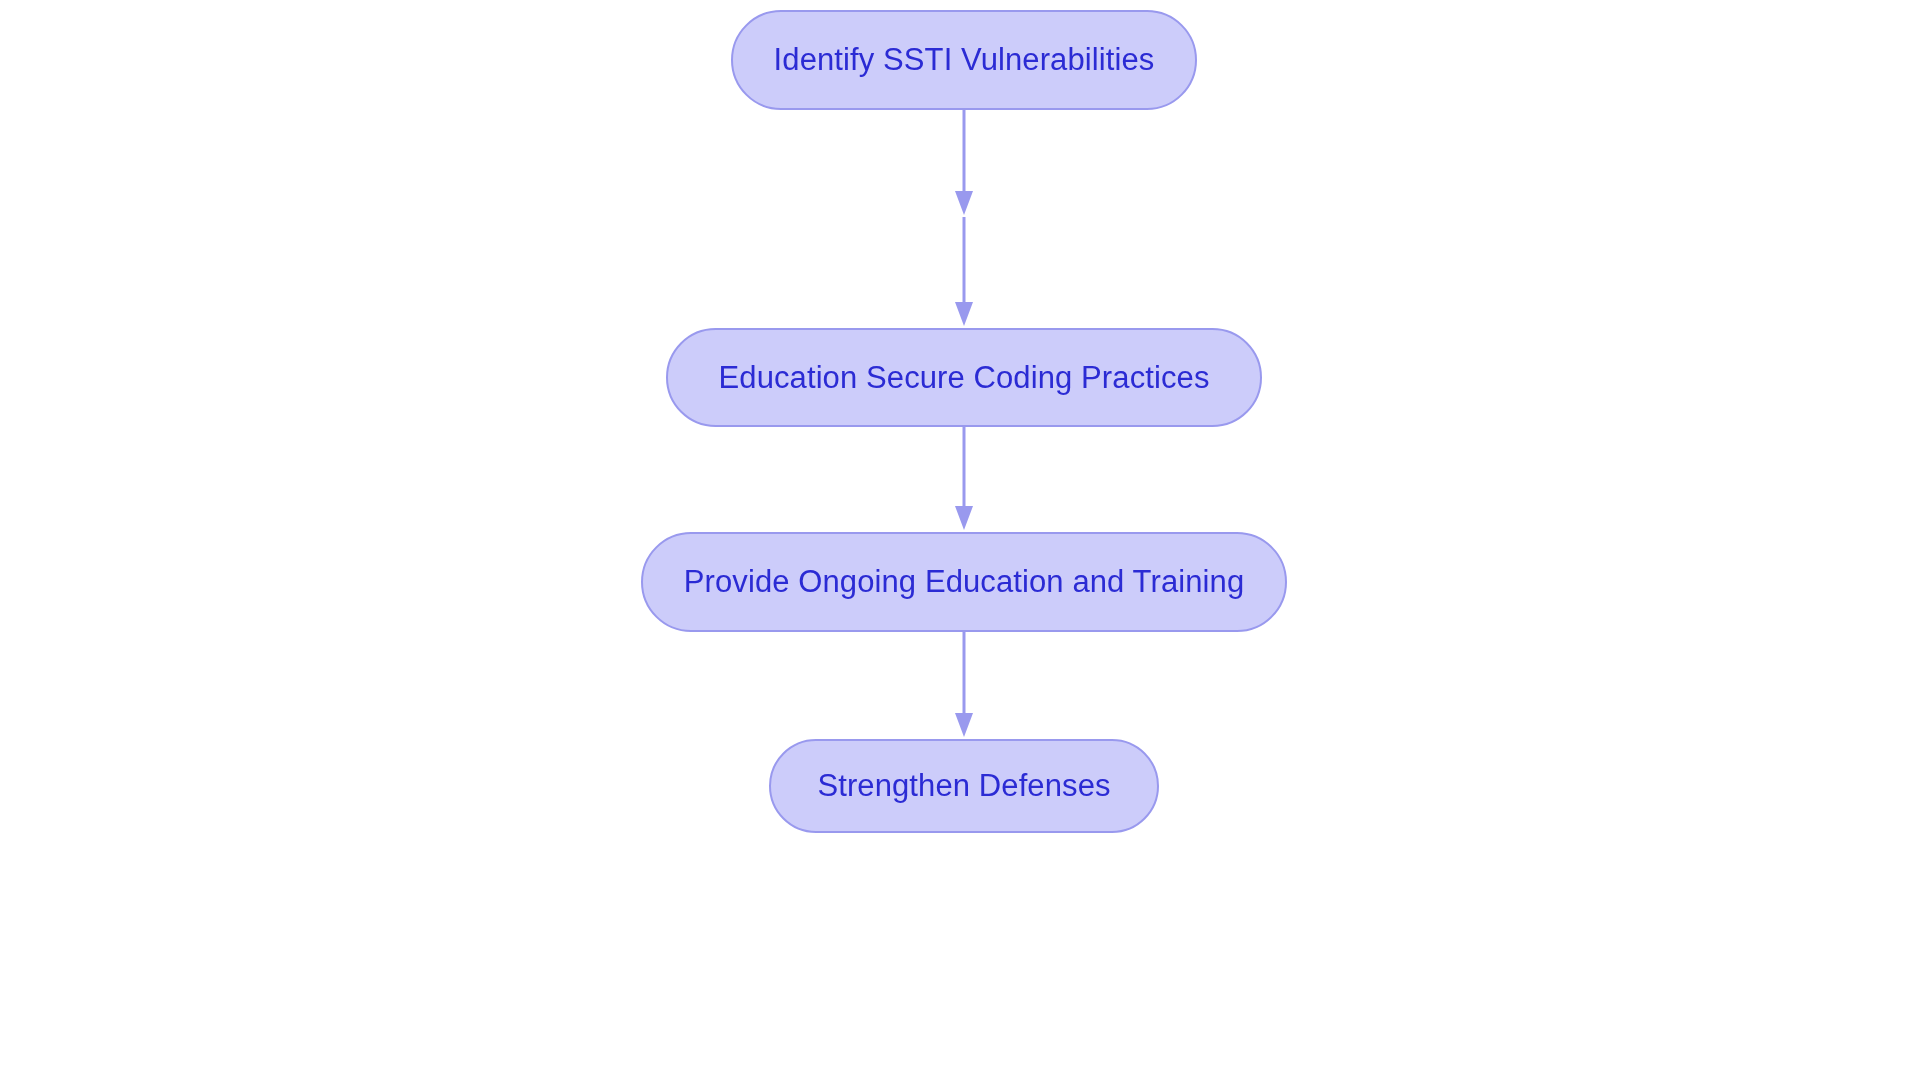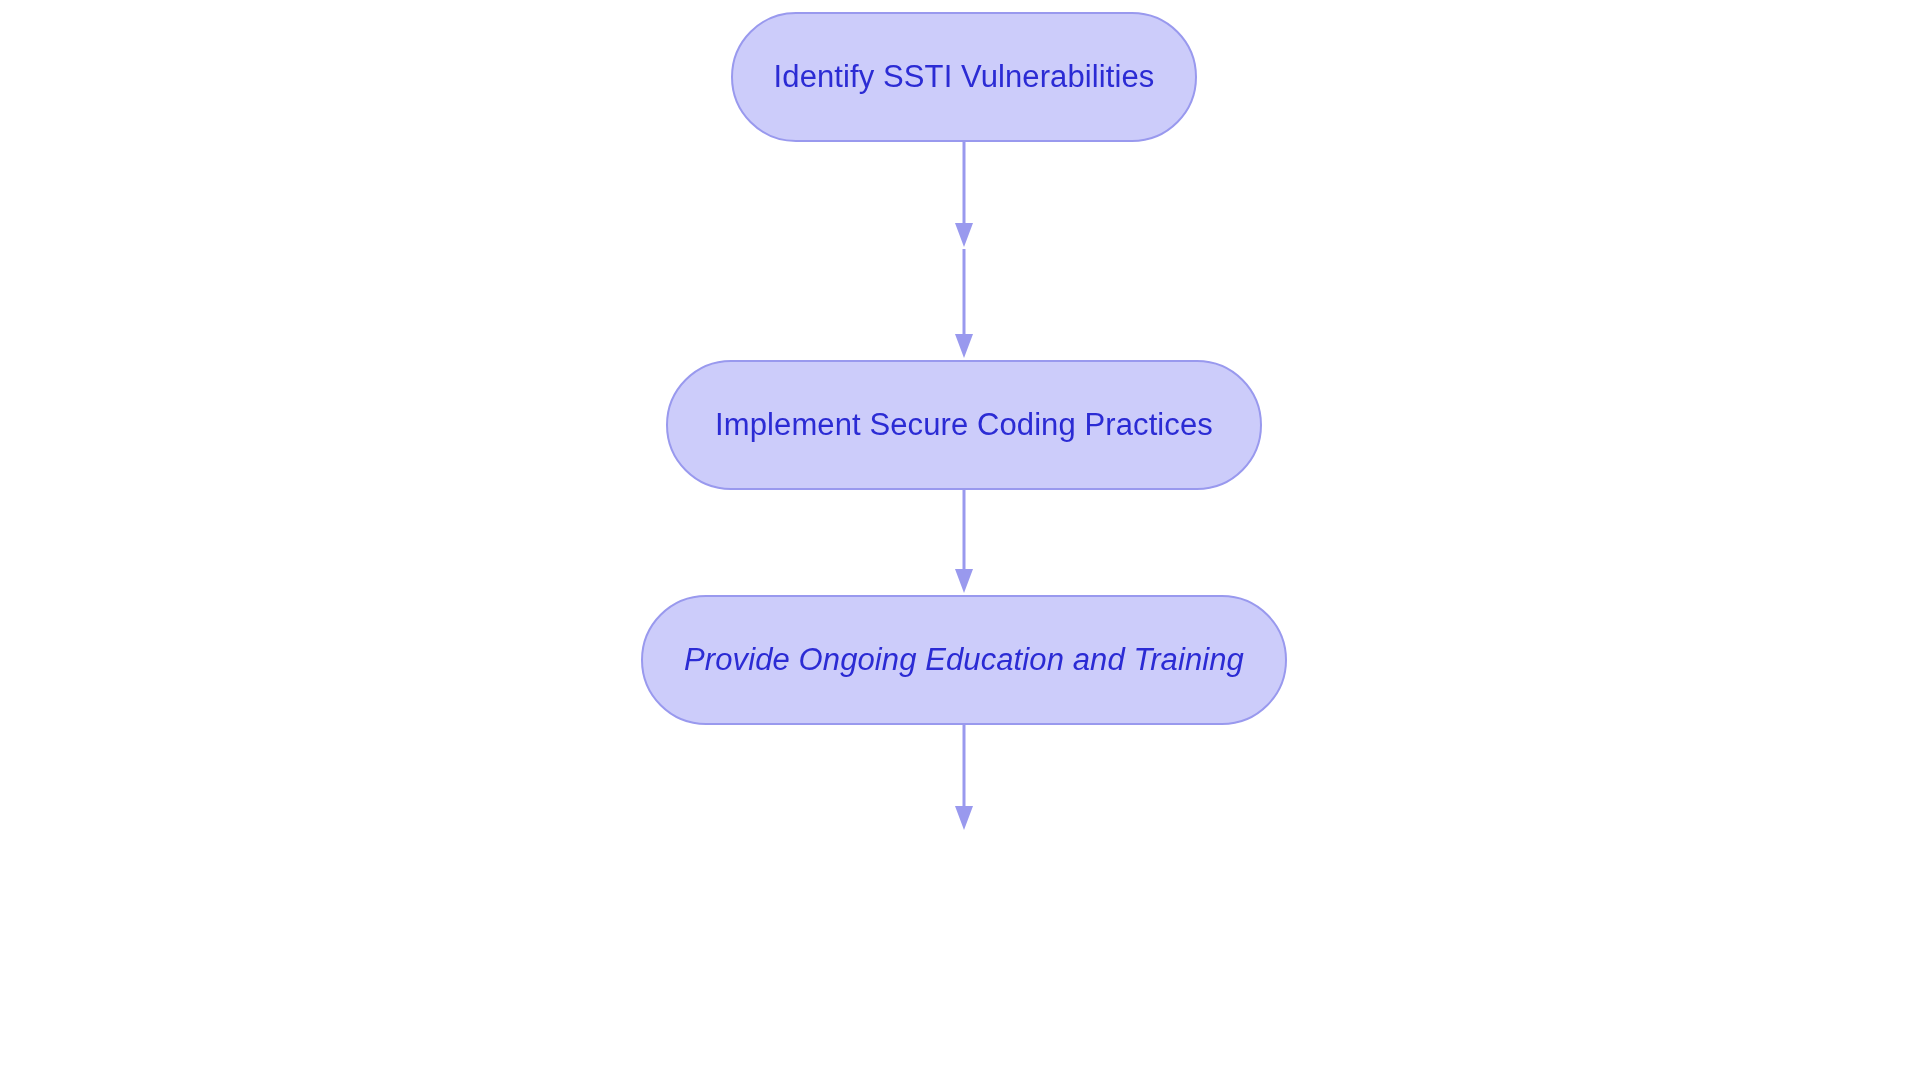--- a/index.html
+++ b/index.html
@@ -57,21 +57,21 @@
     justify-content: center;
   }
   .connector svg {
     display: block;
     overflow: visible;
   }
   
   .n0 { width: 466px; height: 130px; }
   .n1 { width: 706px; height: 120px; }
   .n2 { width: 596px; height: 130px; }
-  .n3 { width: 646px; height: 130px; font-style: italic; }
+  .n3 { width: 646px; height: 130px; }
   .n4 { width: 390px; height: 123px; }
 
   .c0 { height: 107px; }
   .c1 { height: 111px; }
   .c2 { height: 105px; }
   .c3 { height: 107px; }
 
   .spacer-top { height: 10px; flex: none; }
 </style>
 </head>
@@ -95,36 +95,39 @@
 
 
     <div class="connector c1">
       <svg width="24" height="111" viewBox="0 0 24 111" aria-hidden="true">
         <line x1="12" y1="0" x2="12" y2="90" stroke="#9999ee" stroke-width="3"></line>
         <polygon points="12,109 3,85 21,85" fill="#9999ee"></polygon>
       </svg>
     </div>
 
     <div class="node n2">
-      <span class="node-label">Implement Secure Coding Practices</span>
+      <span class="node-label">Education Secure Coding Practices</span>
     </div>
 
     <div class="connector c2">
       <svg width="24" height="105" viewBox="0 0 24 105" aria-hidden="true">
         <line x1="12" y1="0" x2="12" y2="84" stroke="#9999ee" stroke-width="3"></line>
         <polygon points="12,103 3,79 21,79" fill="#9999ee"></polygon>
       </svg>
     </div>
 
     <div class="node n3">
       <span class="node-label">Provide Ongoing Education and Training</span>
     </div>
 
     <div class="connector c3">
       <svg width="24" height="107" viewBox="0 0 24 107" aria-hidden="true">
         <line x1="12" y1="0" x2="12" y2="86" stroke="#9999ee" stroke-width="3"></line>
         <polygon points="12,105 3,81 21,81" fill="#9999ee"></polygon>
       </svg>
     </div>
 
+    <div class="node n4">
+      <span class="node-label">Strengthen Defenses</span>
+    </div>
 
   </div>
 </div>
 
 </body></html>

